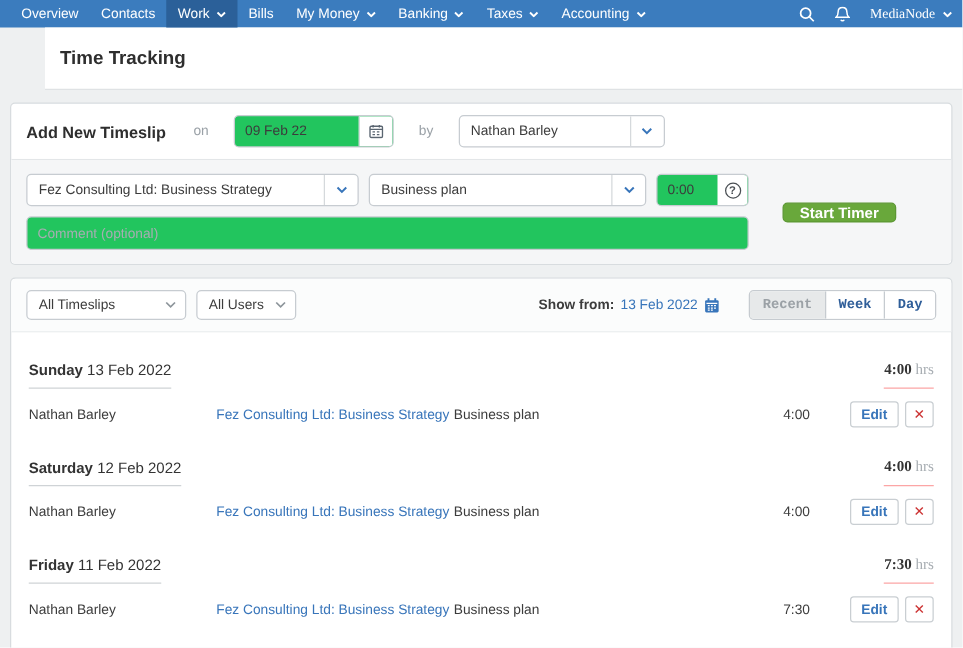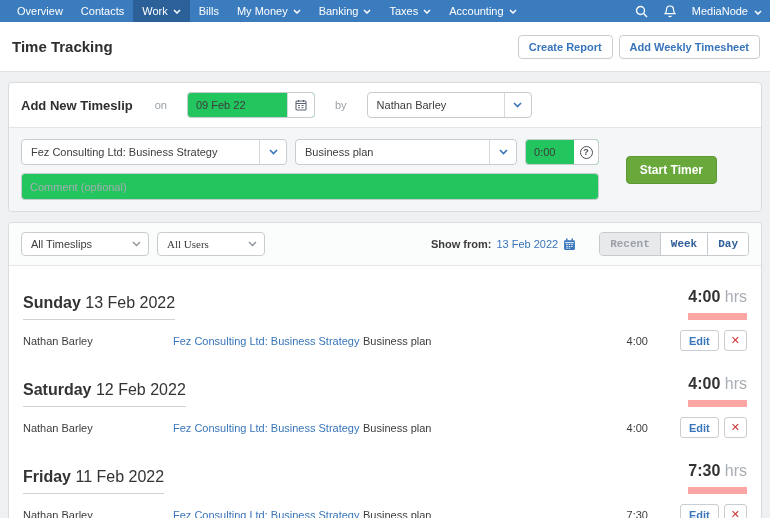--- a/index.html
+++ b/index.html
@@ -5,26 +5,26 @@
   * { margin:0; padding:0; box-sizing:border-box; }
   html,body { width:770px; height:518px; overflow:hidden; }
   body { font-family:"Liberation Sans","DejaVu Sans",sans-serif; background:#eef0f1; color:#3c3c3c; }
 
   
   .topnav { height:22px; background:#3b7cbe; display:flex; align-items:stretch; justify-content:space-between; padding:0 8px; }
   .nav-left { display:flex; align-items:stretch; }
   .nav-item { display:flex; align-items:center; gap:5px; color:#fff; font-size:11px; padding:0 9px; cursor:pointer; text-decoration:none; }
   .nav-item.active { background:#2b6099; }
   .nav-item .chev { display:flex; align-items:center; margin-top:1px; }
-  .nav-right { display:flex; align-items:center; gap:16px; color:#fff; }
+  .nav-right { display:flex; align-items:center; gap:16px; color:#fff;font-family:Liberation Serif, serif; }
   .nav-icon-btn { display:flex; align-items:center; cursor:pointer; background:none; border:none; color:#fff; padding:0; }
   .account { display:flex; align-items:center; gap:6px; font-size:11px; cursor:pointer; }
 
   
-  .page-header { background:#fff; border-bottom:1px solid #dfe2e4; height:50px; display:flex; align-items:center; justify-content:space-between; padding:0 10px 0 12px; }
+  .page-header { background:#fff; border-bottom:1px solid #dfe2e4; height:50px; display:flex; align-items:center; justify-content:space-between; padding:0 10px 0 12px;margin-left:36px; }
   .page-title { font-size:15px; font-weight:bold; color:#2e2e2e; }
   .hdr-btns { display:flex; gap:6px; }
   .btn-outline { background:#fff; border:1px solid #c9ced3; border-radius:4px; color:#3875ba; font-weight:bold; font-size:11px; padding:5px 10px; cursor:pointer; font-family:inherit; }
 
   
   .card { background:#fff; border:1px solid #d8dcdf; border-radius:4px; margin:10px 8px 0 8px; }
 
   
   .ts-row1 { display:flex; align-items:center; gap:20px; padding:9px 12px; }
   .ts-title { font-size:13px; font-weight:bold; color:#2e2e2e; margin-right:2px; }
@@ -43,42 +43,42 @@
   .ts-row2 { background:#f5f6f7; border-top:1px solid #e3e6e8; border-radius:0 0 4px 4px; padding:11px 12px; display:flex; justify-content:space-between; }
   .ts-left { width:578px; }
   .ts-selline { display:flex; gap:8px; margin-bottom:8px; }
   .proj-sel { width:266px; }
   .task-sel { width:222px; }
   .time-field { width:74px;justify-content:space-between; }
   .time-field .qmark-cell { border-left:none; width:24px; color:#4a4f54; }
   .qmark { width:13px; height:13px; border:1px solid #4a4f54; border-radius:50%; font-size:9px; line-height:11px; text-align:center; font-weight:bold; }
   .comment-field { width:100%; height:27px; }
   .comment-field input::placeholder { color:#a7adb2; }
-  .btn-green { background:#69a83b; border:1px solid #5c9733; border-radius:4px; color:#fff; font-weight:bold; font-size:12px; padding:0 13px; height:28px; align-self:center; margin-right:32px; cursor:pointer; font-family:inherit; }
+  .btn-green { background:#69a83b; border:1px solid #5c9733; border-radius:4px; color:#fff; font-weight:bold; font-size:12px; padding:0 13px; height:16px; align-self:center; margin-right:32px; cursor:pointer; font-family:inherit; }
 
   
   .filter-row { display:flex; align-items:center; justify-content:space-between; padding:9px 12px; background:#fbfcfc; border-bottom:1px solid #e3e6e8; border-radius:4px 4px 0 0; }
   .filter-left { display:flex; gap:8px; }
   .showfrom { display:flex; align-items:center; gap:5px; }
   .showfrom-label { font-size:11px; font-weight:bold; color:#3c3c3c; }
   .link { color:#3875ba; text-decoration:none; font-size:11px; cursor:pointer; }
   .cal-link { color:#3875ba; display:flex; align-items:center; cursor:pointer; }
   .seg { display:flex; border:1px solid #c6cbd0; border-radius:4px; overflow:hidden; margin-left:18px; }
   .seg-btn { font-size:11px; font-weight:bold; padding:5px 10px; background:#fff; color:#2f5e99; border:none; border-left:1px solid #c6cbd0; cursor:pointer; font-family:Liberation Mono, monospace; }
   .seg-btn:first-child { border-left:none; }
   .seg-btn.dim { background:#e7e9ea; color:#9ba1a6; }
 
   .days { padding:4px 14px 20px 14px; }
   .day-sect { padding-top:18px; }
-  .day-head { display:flex; justify-content:space-between; align-items:flex-end; font-size:16px; }
+  .day-head { display:flex; justify-content:space-between; align-items:flex-end; font-size:12px; }
   .day-title-u { display:inline-block; border-bottom:1px solid #cfd3d6; padding-bottom:7px; }
   .day-name { font-weight:bold; color:#333; }
   .day-date { color:#333; }
   .day-note { color:#9aa1a7; margin-left:6px; }
-  .day-total-u { display:inline-block; border-bottom:7px solid #fca5a5; padding-bottom:7px; }
+  .day-total-u { display:inline-block; border-bottom:1px solid #fca5a5; padding-bottom:7px;font-family:Liberation Serif, serif; }
   .day-total { font-weight:bold; color:#333; }
   .hrs { color:#a7adb2; }
   .slip-row { display:grid; grid-template-columns:150px 190px 205px 80px 1fr; align-items:center; padding:10px 0 6px 0; font-size:11px; }
   .slip-user { color:#3c3c3c; }
   .slip-proj { color:#3875ba; text-decoration:none; cursor:pointer; }
   .slip-task { color:#3c3c3c; }
   .slip-time { text-align:right; color:#3c3c3c; }
   .slip-actions { display:flex; justify-content:flex-end; gap:5px; }
   .btn-edit { background:#fff; border:1px solid #c9ced2; border-radius:3px; color:#3875ba; font-size:11px; font-weight:bold; padding:3px 8px; cursor:pointer; font-family:inherit; }
   .btn-del { background:#fff; border:1px solid #c9ced2; border-radius:3px; color:#cc3333; font-size:11px; font-weight:bold; padding:3px 6px; cursor:pointer; font-family:inherit; }
@@ -155,24 +155,20 @@
         <span>MediaNode</span>
         <span class="chev"><svg width="8" height="5" viewBox="0 0 8 5">
             <path d="M1 1l3 3 3-3" fill="none" stroke="currentColor" stroke-width="1.5"></path>
           </svg></span>
       </span>
   </div>
 </nav>
 
 <header class="page-header">
   <h1 class="page-title">Time Tracking</h1>
-  <div class="hdr-btns">
-    <button class="btn-outline">Create Report</button>
-    <button class="btn-outline">Add Weekly Timesheet</button>
-  </div>
 </header>
 
 <section class="card">
   <div class="ts-row1">
     <span class="ts-title">Add New Timeslip</span>
     <span class="muted-label">on</span>
     <div class="field date-field">
       <input value="09 Feb 22" style="">
       <span class="icon-cell">
           <svg width="12" height="12" viewBox="0 0 12 12">
@@ -231,21 +227,21 @@
   <div class="filter-row">
     <div class="filter-left">
       <div class="sel plain" style="width:128px;">
         <span class="sel-value">All Timeslips</span>
         <span class="sel-chev">
             <svg width="9" height="6" viewBox="0 0 9 6">
               <path d="M1 1l3.5 3.5L8 1" fill="none" stroke="currentColor" stroke-width="1.4"></path>
             </svg>
           </span>
       </div>
-      <div class="sel plain" style="width:108px;font-family:Liberation Serif, serif;">
+      <div class="sel plain" style="width:80px;">
         <span class="sel-value">All Users</span>
         <span class="sel-chev">
             <svg width="9" height="6" viewBox="0 0 9 6">
               <path d="M1 1l3.5 3.5L8 1" fill="none" stroke="currentColor" stroke-width="1.4"></path>
             </svg>
           </span>
       </div>
     </div>
     <div class="showfrom">
       <span class="showfrom-label">Show from:</span>

